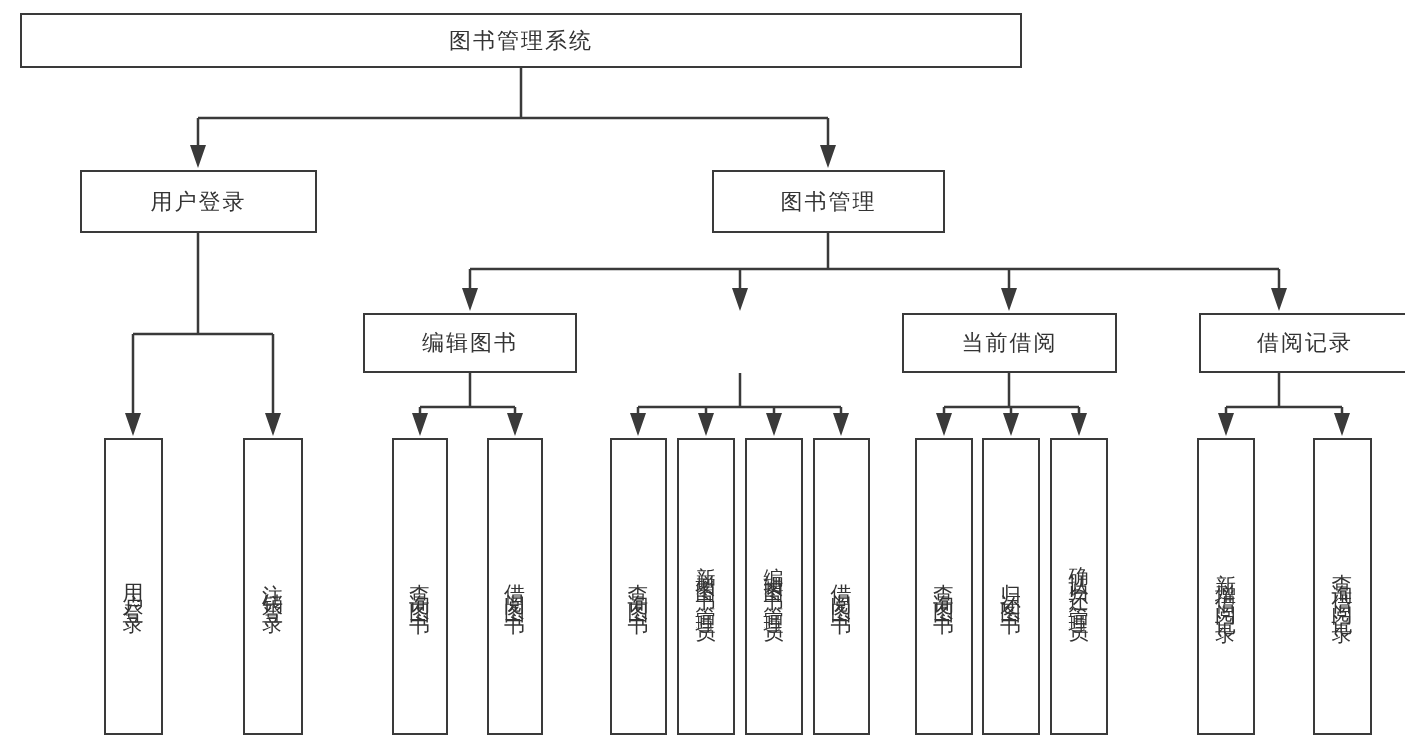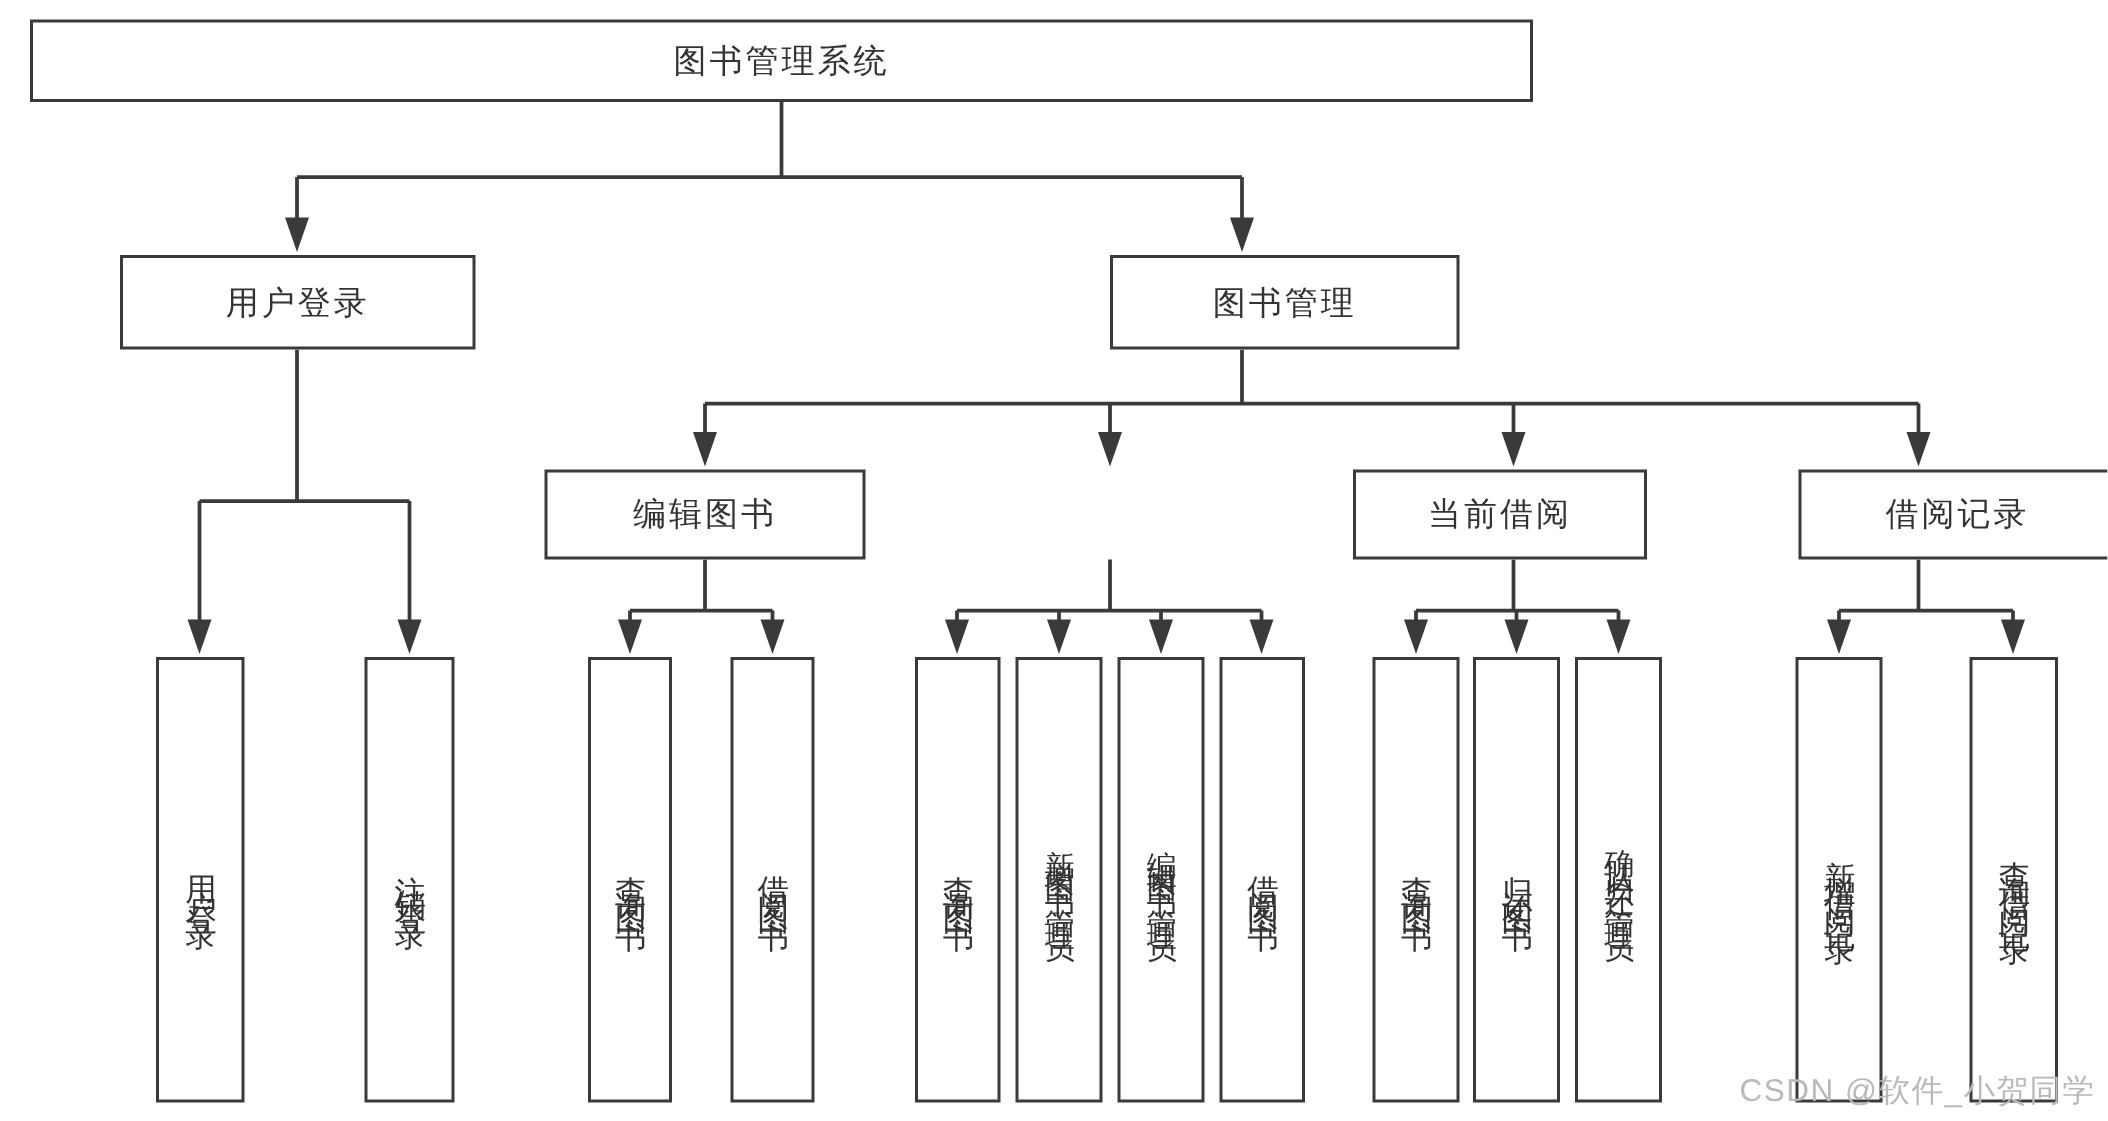--- a/index.html
+++ b/index.html
@@ -109,28 +109,28 @@
       M1334 413 L1350 413 L1342 436 Z"></path>
   </svg>
 
   <div class="node node-root" style="left:20px;top:13px;width:1002px;height:55px;font-family:Liberation Serif, serif;">
     <span>图书管理系统</span>
   </div>
 
   <div class="node node-h" style="left:80px;top:170px;width:237px;height:63px;">
     <span>用户登录</span>
   </div>
-  <div class="node node-h" style="left:740px;top:170px;width:233px;height:63px;">
+  <div class="node node-h" style="left:712px;top:170px;width:233px;height:63px;">
     <span>图书管理</span>
   </div>
 
   <div class="node node-h" style="left:363px;top:313px;width:214px;height:60px;">
     <span>编辑图书</span>
   </div>
-  <div class="node node-h" style="left:902px;top:313px;width:196px;height:60px;">
+  <div class="node node-h" style="left:902px;top:313px;width:215px;height:60px;">
     <span>当前借阅</span>
   </div>
   <div class="node node-h" style="left:1172px;top:313px;width:212px;height:60px;margin-left:27px;">
     <span>借阅记录</span>
   </div>
 
   <div class="node leaf" style="left:104px;top:438px;width:59px;height:297px;">
     <span class="vtext">用户登录</span>
   </div>
   <div class="node leaf" style="left:243px;top:438px;width:60px;height:297px;">
@@ -167,15 +167,14 @@
     <span class="vtext">确认归还（管理员）</span>
   </div>
 
   <div class="node leaf" style="left:1197px;top:438px;width:58px;height:297px;">
     <span class="vtext">新增借阅记录</span>
   </div>
   <div class="node leaf" style="left:1313px;top:438px;width:59px;height:297px;">
     <span class="vtext">查询借阅记录</span>
   </div>
 
-  <div class="watermark">CSDN @软件_小贺同学</div>
 
 </div>
 
 </body></html>

